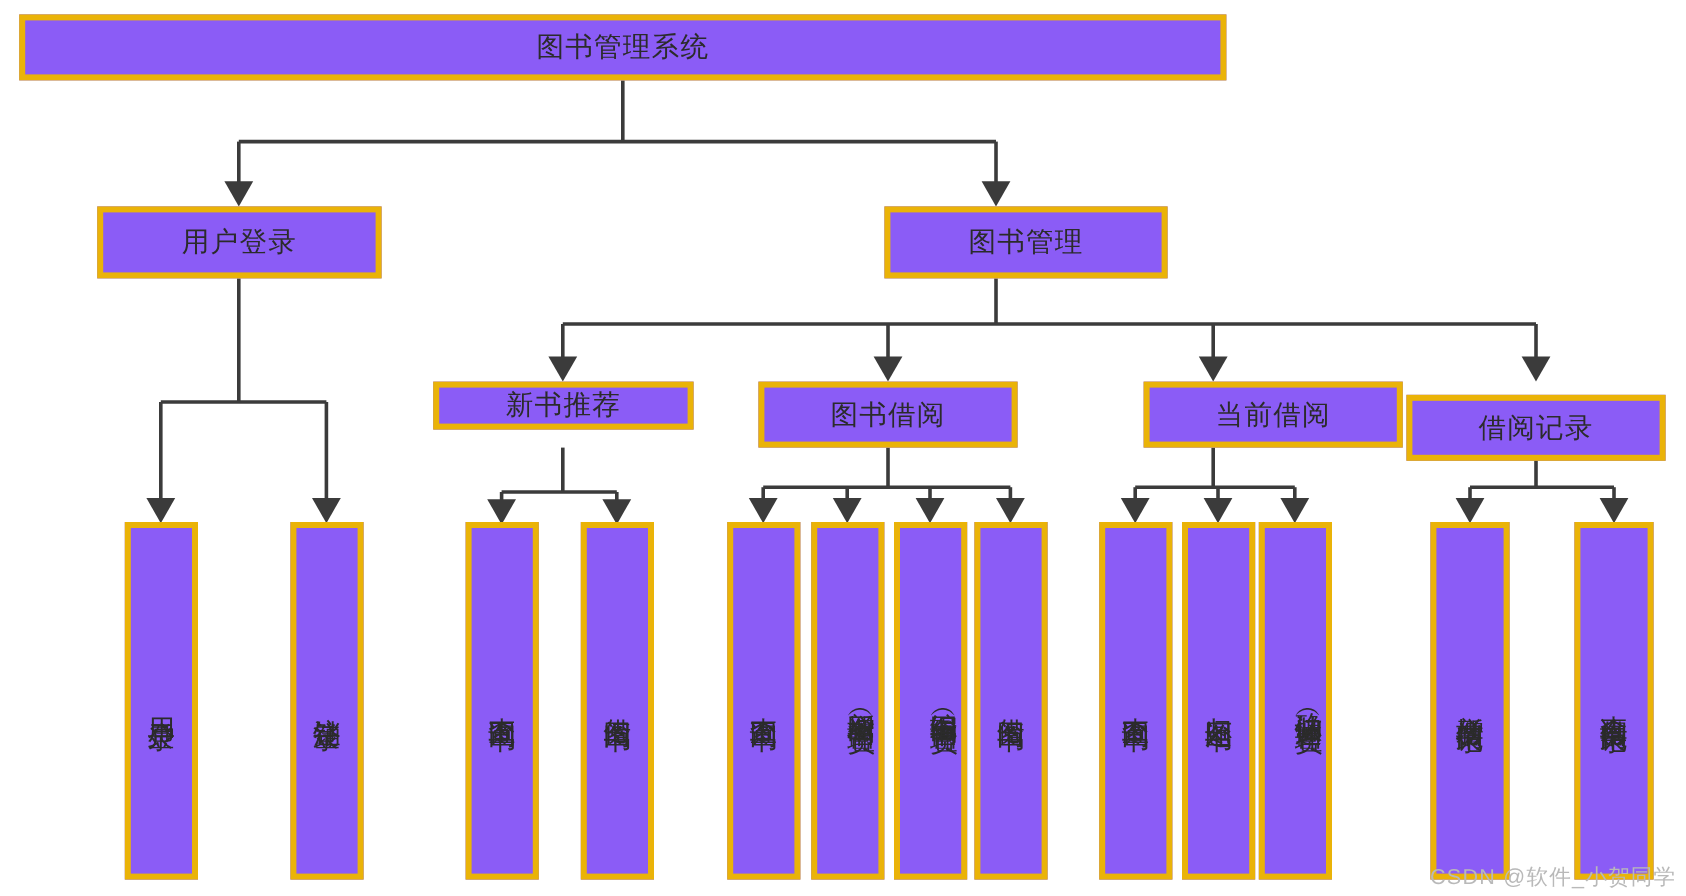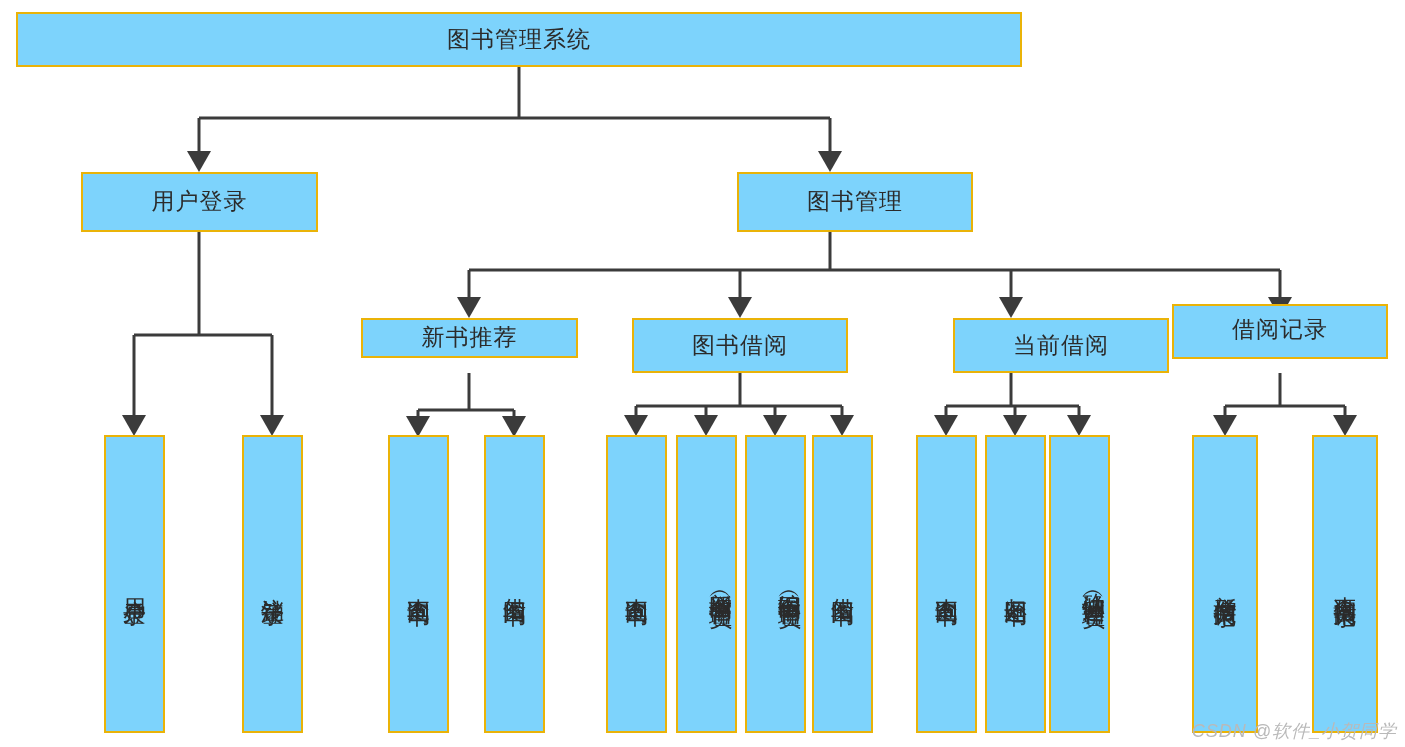--- a/index.html
+++ b/index.html
@@ -20,22 +20,22 @@
   #edges {
     position: absolute;
     left: 0;
     top: 0;
     width: 1405px;
     height: 747px;
   }
   .node {
     position: absolute;
     box-sizing: border-box;
-    border: 2px solid #eab308;
-    background: #7dd3fc;
+    border: 5px solid #eab308;
+    background: #8b5cf6;
     color: #2b2b2b;
     display: flex;
     align-items: center;
     justify-content: center;
     text-align: right;
     z-index: 2;
   }
   .node.horiz {
     font-size: 23px;
     line-height: 1.2;
@@ -56,21 +56,20 @@
   }
   .watermark {
     position: absolute;
     right: 8px;
     bottom: 4px;
     font-size: 18px;
     color: #b9b9b9;
     letter-spacing: 1px;
     z-index: 3;
     white-space: nowrap;
-    font-style: italic;
   }
 </style>
 </head>
 <body>
 
 <div id="canvas">
 
   <svg id="edges" viewBox="0 0 1405 747" xmlns="http://www.w3.org/2000/svg">
     <defs>
       <marker id="arrow" markerWidth="10" markerHeight="10" refX="3" refY="5" orient="auto" markerUnits="strokeWidth">
@@ -134,21 +133,21 @@
   </svg>
 
   <div class="node horiz" id="node-root" style="left: 16px; top: 12px; width: 1006px; height: 55px;">图书管理系统</div>
 
   <div class="node horiz" id="node-user-login" style="left: 81px; top: 172px; width: 237px; height: 60px;">用户登录</div>
   <div class="node horiz" id="node-book-manage" style="left: 712px; top: 172px; width: 236px; height: 60px; margin-left: 25px;">图书管理</div>
 
   <div class="node horiz" id="node-new-book-recommend" style="left: 361px; top: 318px; width: 217px; height: 40px;">新书推荐</div>
   <div class="node horiz" id="node-book-borrow" style="left: 632px; top: 318px; width: 216px; height: 55px;">图书借阅</div>
   <div class="node horiz" id="node-current-borrow" style="left: 953px; top: 318px; width: 216px; height: 55px;">当前借阅</div>
-  <div class="node horiz" id="node-borrow-record" style="left: 1172px; top: 304px; width: 216px; height: 55px; font-family: Liberation Mono, monospace;">借阅记录</div>
+  <div class="node horiz" id="node-borrow-record" style="left: 1172px; top: 329px; width: 216px; height: 55px;">借阅记录</div>
 
   <div class="node vert mid" id="leaf-0" style="left: 104px; top: 435px; width: 61px; height: 298px;">用户登录</div>
   <div class="node vert mid" id="leaf-1" style="left: 242px; top: 435px; width: 61px; height: 298px;">注销登录</div>
   <div class="node vert mid" id="leaf-2" style="left: 388px; top: 435px; width: 61px; height: 298px;">查询图书</div>
   <div class="node vert mid" id="leaf-3" style="left: 484px; top: 435px; width: 61px; height: 298px;">借阅图书</div>
   <div class="node vert mid" id="leaf-4" style="left: 606px; top: 435px; width: 61px; height: 298px;">查询图书</div>
   <div class="node vert" id="leaf-5" style="left: 676px; top: 435px; width: 61px; height: 298px;">新增图书（管理员）</div>
   <div class="node vert" id="leaf-6" style="left: 745px; top: 435px; width: 61px; height: 298px;">编辑图书（管理员）</div>
   <div class="node vert mid" id="leaf-7" style="left: 812px; top: 435px; width: 61px; height: 298px;">借阅图书</div>
   <div class="node vert mid" id="leaf-8" style="left: 916px; top: 435px; width: 61px; height: 298px;">查询图书</div>

